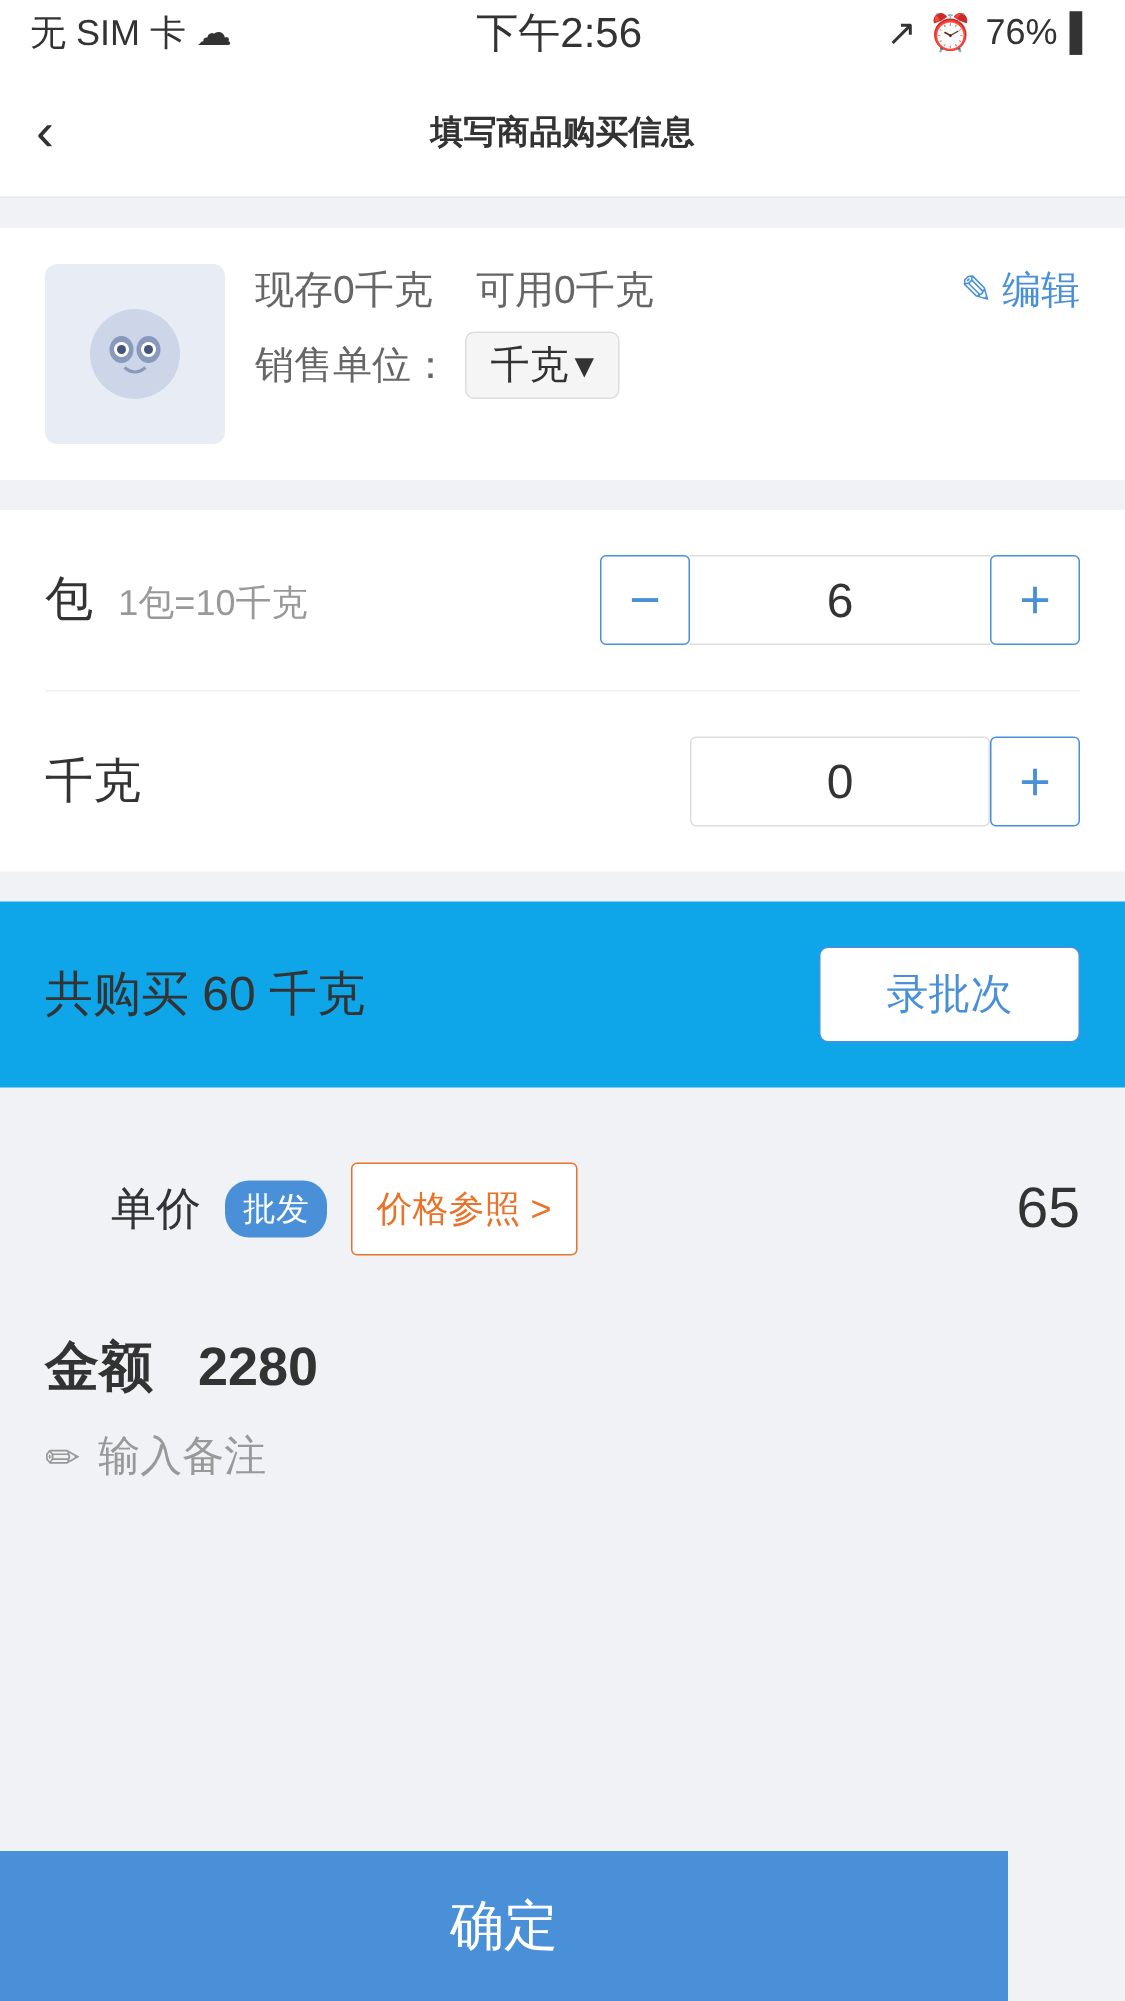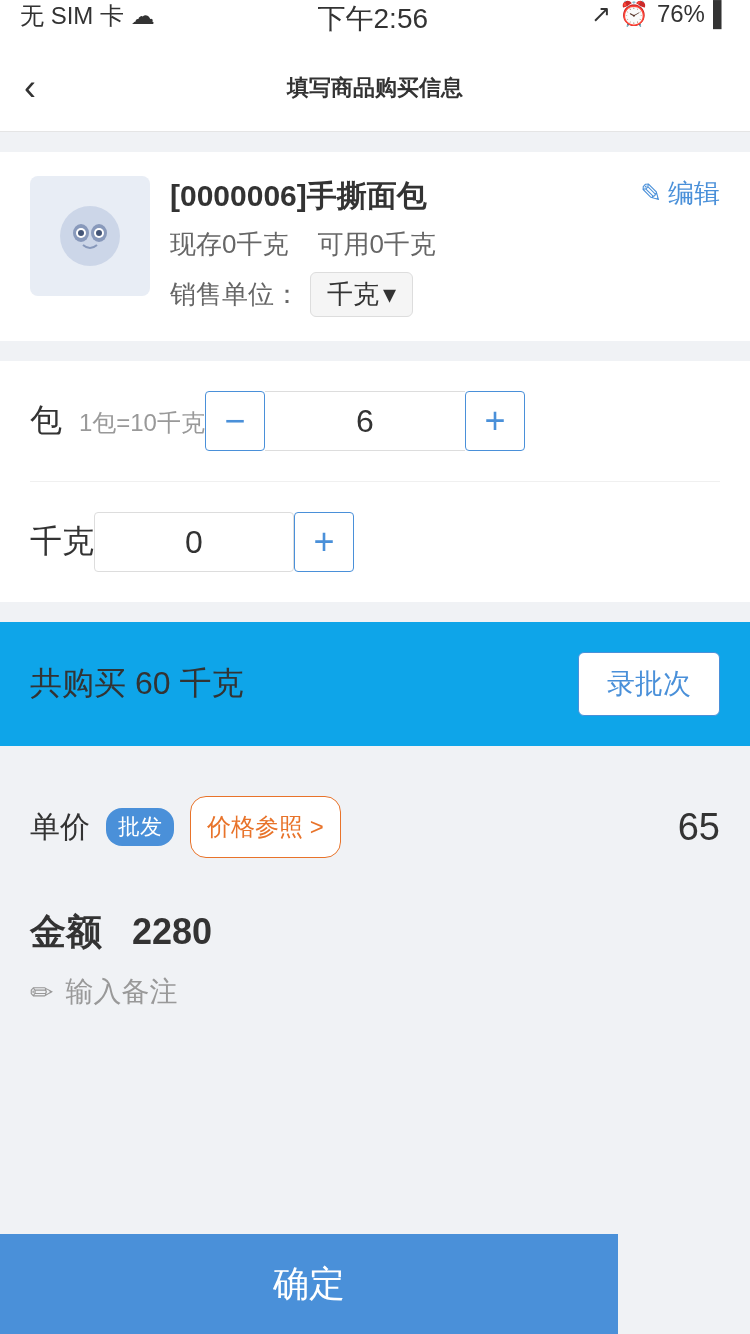--- a/index.html
+++ b/index.html
@@ -12,21 +12,21 @@
       font-size: 32px;
       color: #333;
     }
 
     
     .status-bar {
       width: 750px;
       height: 44px;
       background: #fff;
       display: flex;
-      align-items: flex-start;
+      align-items: center;
       justify-content: space-between;
       padding: 0 20px;
       font-size: 24px;
       color: #333;
     }
     .status-left { display: flex; align-items: center; gap: 8px; }
     .status-center { font-size: 28px; font-weight: 500; }
     .status-right { display: flex; align-items: center; gap: 8px; font-size: 24px; }
 
     
@@ -119,20 +119,21 @@
 
     
     .quantity-section {
       background: #fff;
       margin-top: 20px;
       padding: 0 30px;
     }
     .quantity-row {
       display: flex;
       align-items: center;
+      justify-content: space-between;
       padding: 30px 0;
       border-bottom: 1px solid #f0f0f0;
     }
     .quantity-row:last-child { border-bottom: none; }
     .quantity-label { font-size: 32px; color: #333; }
     .quantity-hint { font-size: 24px; color: #999; margin-left: 8px; }
     .quantity-controls {
       display: flex;
       align-items: center;
       gap: 0;
@@ -169,52 +170,53 @@
       padding: 30px;
       display: flex;
       align-items: center;
       justify-content: space-between;
     }
     .summary-text { font-size: 32px; color: #333; }
     .batch-btn {
       border: 1px solid #4a90d9;
       color: #4a90d9;
       background: #fff;
-      padding: 12px 28px;
+      padding: 12px 44px;
       border-radius: 6px;
       font-size: 28px;
       cursor: pointer;
     }
 
     
     .price-section {
       background: #f0f2f5;
       margin-top: 20px;
       padding: 30px;
     }
     .price-row {
       display: flex;
       align-items: center;
       gap: 16px;
       margin-bottom: 0;
+      margin-left: 44px;
     }
     .price-label { font-size: 30px; color: #333; }
     .price-tag {
       background: #4a90d9;
       color: #fff;
       font-size: 22px;
       padding: 4px 12px;
       border-radius: 16px;
     }
     .price-ref-btn {
       border: 1px solid #e8732a;
       color: #e8732a;
       background: #fff;
       padding: 14px 16px;
-      border-radius: 16px;
+      border-radius: 4px;
       font-size: 24px;
       display: flex;
       align-items: center;
       gap: 6px;
       cursor: pointer;
     }
     .price-value {
       margin-left: auto;
       font-size: 38px;
       color: #333;
@@ -243,21 +245,21 @@
     
     .empty-space {
       background: #f0f2f5;
       height: 400px;
     }
 
     
     .confirm-section {
       position: fixed;
       bottom: 0;
-      width: 618px;
+      width: 672px;
       height: 100px;
       background: #4a90d9;
       display: flex;
       align-items: center;
       justify-content: center;
       cursor: pointer;
     }
     .confirm-btn-text {
       color: #fff;
       font-size: 36px;
@@ -293,21 +295,20 @@
       <ellipse cx="26" cy="32" rx="8" ry="9" fill="#8899bb"></ellipse>
       <ellipse cx="44" cy="32" rx="8" ry="9" fill="#8899bb"></ellipse>
       <circle cx="26" cy="32" r="5" fill="#fff"></circle>
       <circle cx="44" cy="32" r="5" fill="#fff"></circle>
       <circle cx="26" cy="32" r="3" fill="#445577"></circle>
       <circle cx="44" cy="32" r="3" fill="#445577"></circle>
       <path d="M28 44 Q35 50 42 44" stroke="#8899bb" stroke-width="2" fill="none"></path>
     </svg>
   </div>
   <div class="product-info">
-    <div class="product-name">[0000006]手撕面包</div>
     <div class="product-stock">
       <span>现存0千克</span>
       &nbsp;&nbsp;
       <span>可用0千克</span>
     </div>
     <div class="product-unit">
       <span>销售单位：</span>
       <span class="unit-selector">
         <span>千克</span>
         <span>▾</span>

